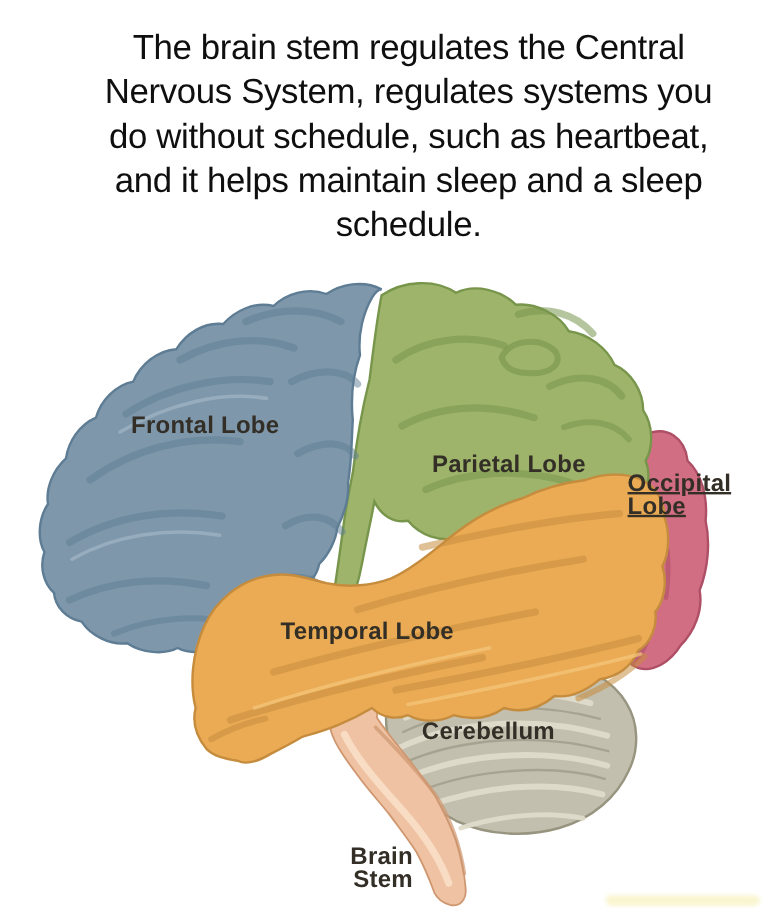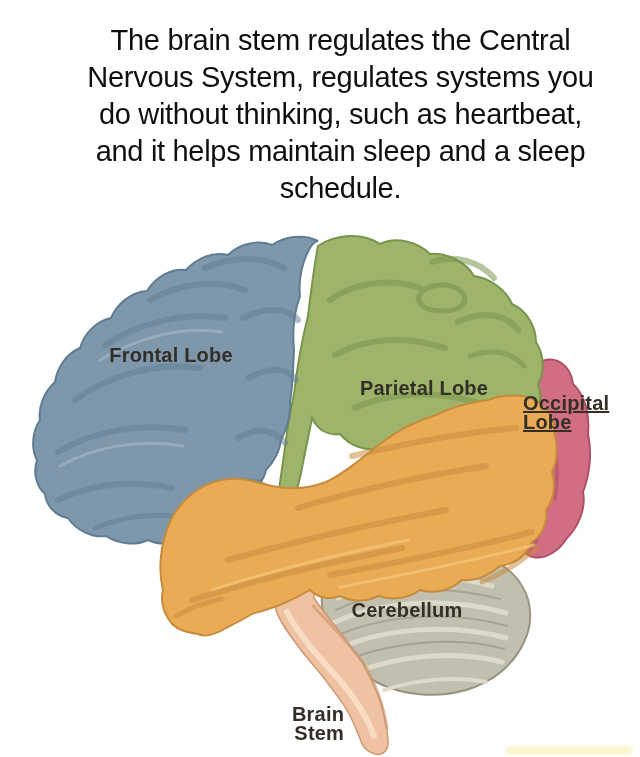--- a/index.html
+++ b/index.html
@@ -23,21 +23,21 @@
   .fold{fill:none;stroke-linecap:round;stroke-linejoin:round;}
 </style>
 </head>
 <body>
 
 <div class="stage">
 
   <div class="caption">
     <div>The brain stem regulates the Central</div>
     <div>Nervous System, regulates systems you</div>
-    <div>do without thinking, such as heartbeat,</div>
+    <div>do without schedule, such as heartbeat,</div>
     <div>and it helps maintain sleep and a sleep</div>
     <div>schedule.</div>
   </div>
 
   <svg class="brain" viewBox="0 0 640 757">
     <defs>
       <filter id="wblur" x="-50%" y="-50%" width="200%" height="200%">
         <feGaussianBlur stdDeviation="1.6"></feGaussianBlur>
       </filter>
     </defs>
@@ -147,19 +147,20 @@
 
     <rect x="505" y="746" width="128" height="9" rx="4" opacity="0.55" filter="url(#wblur)" fill="#f6eda9"></rect>
   </svg>
 
   <div class="lobe-label centered lbl-frontal">Frontal Lobe</div>
   <div class="lobe-label centered lbl-parietal">Parietal Lobe</div>
   <div class="lobe-label lbl-occipital">
     <div>Occipital</div>
     <div>Lobe</div>
   </div>
+  <div class="lobe-label centered lbl-temporal">Temporal Lobe</div>
   <div class="lobe-label centered lbl-cerebellum">Cerebellum</div>
   <div class="lobe-label centered lbl-brainstem">
     <div>Brain</div>
     <div>Stem</div>
   </div>
 
 </div>
 
 </body></html>

